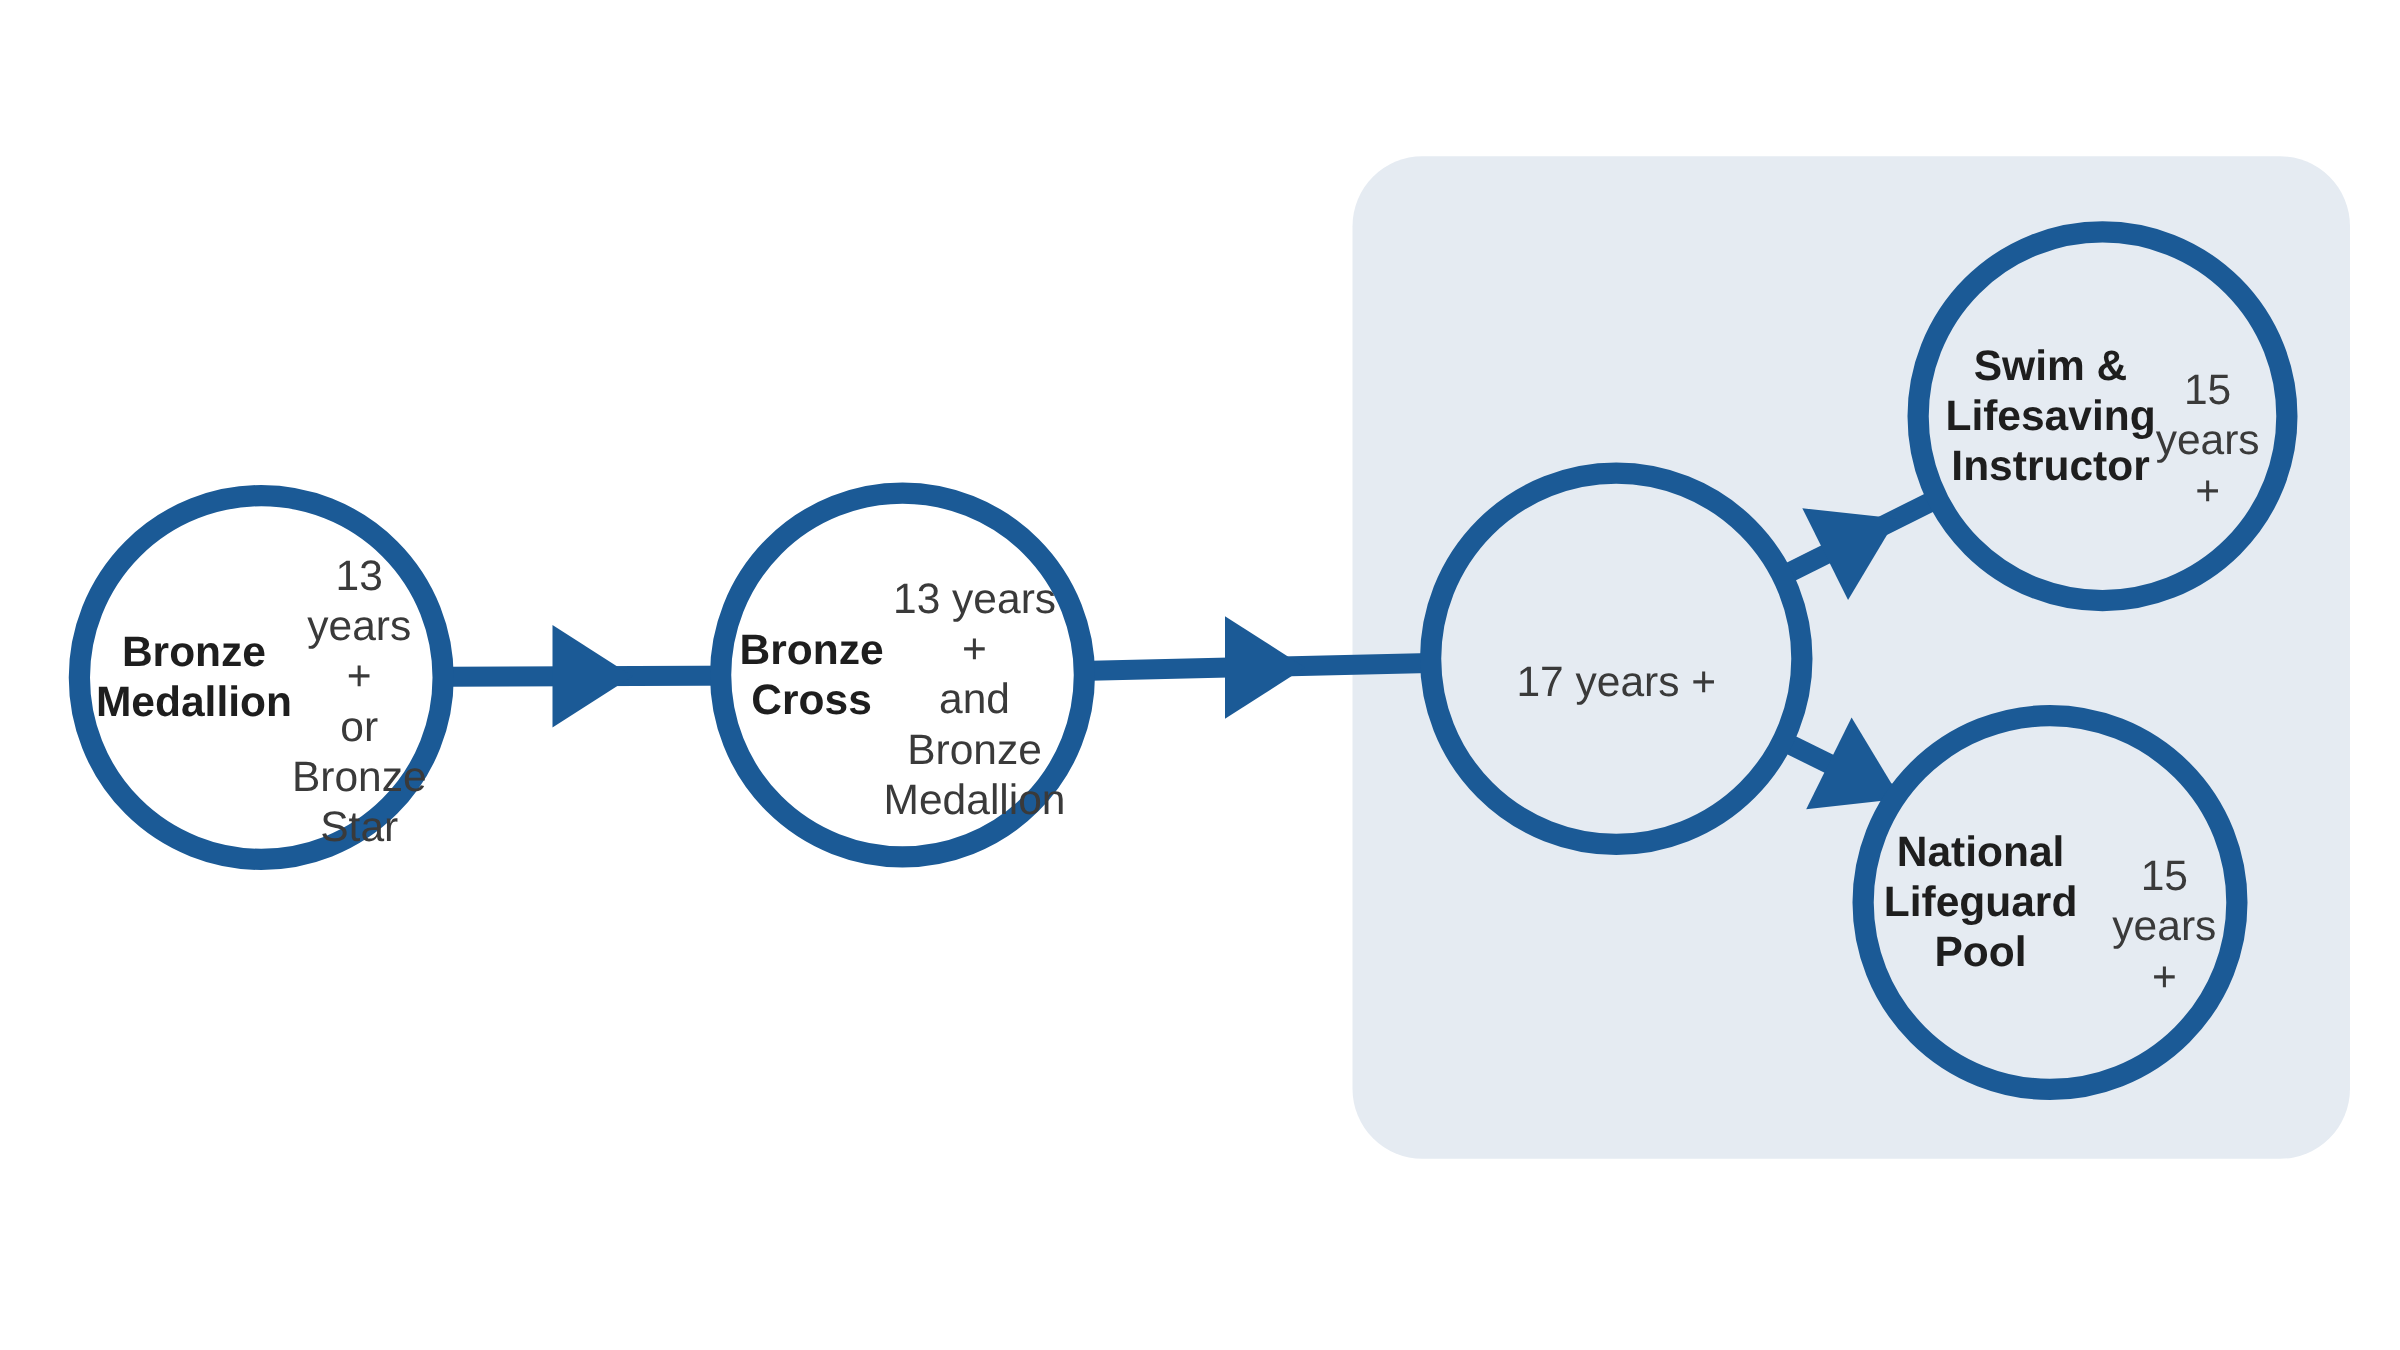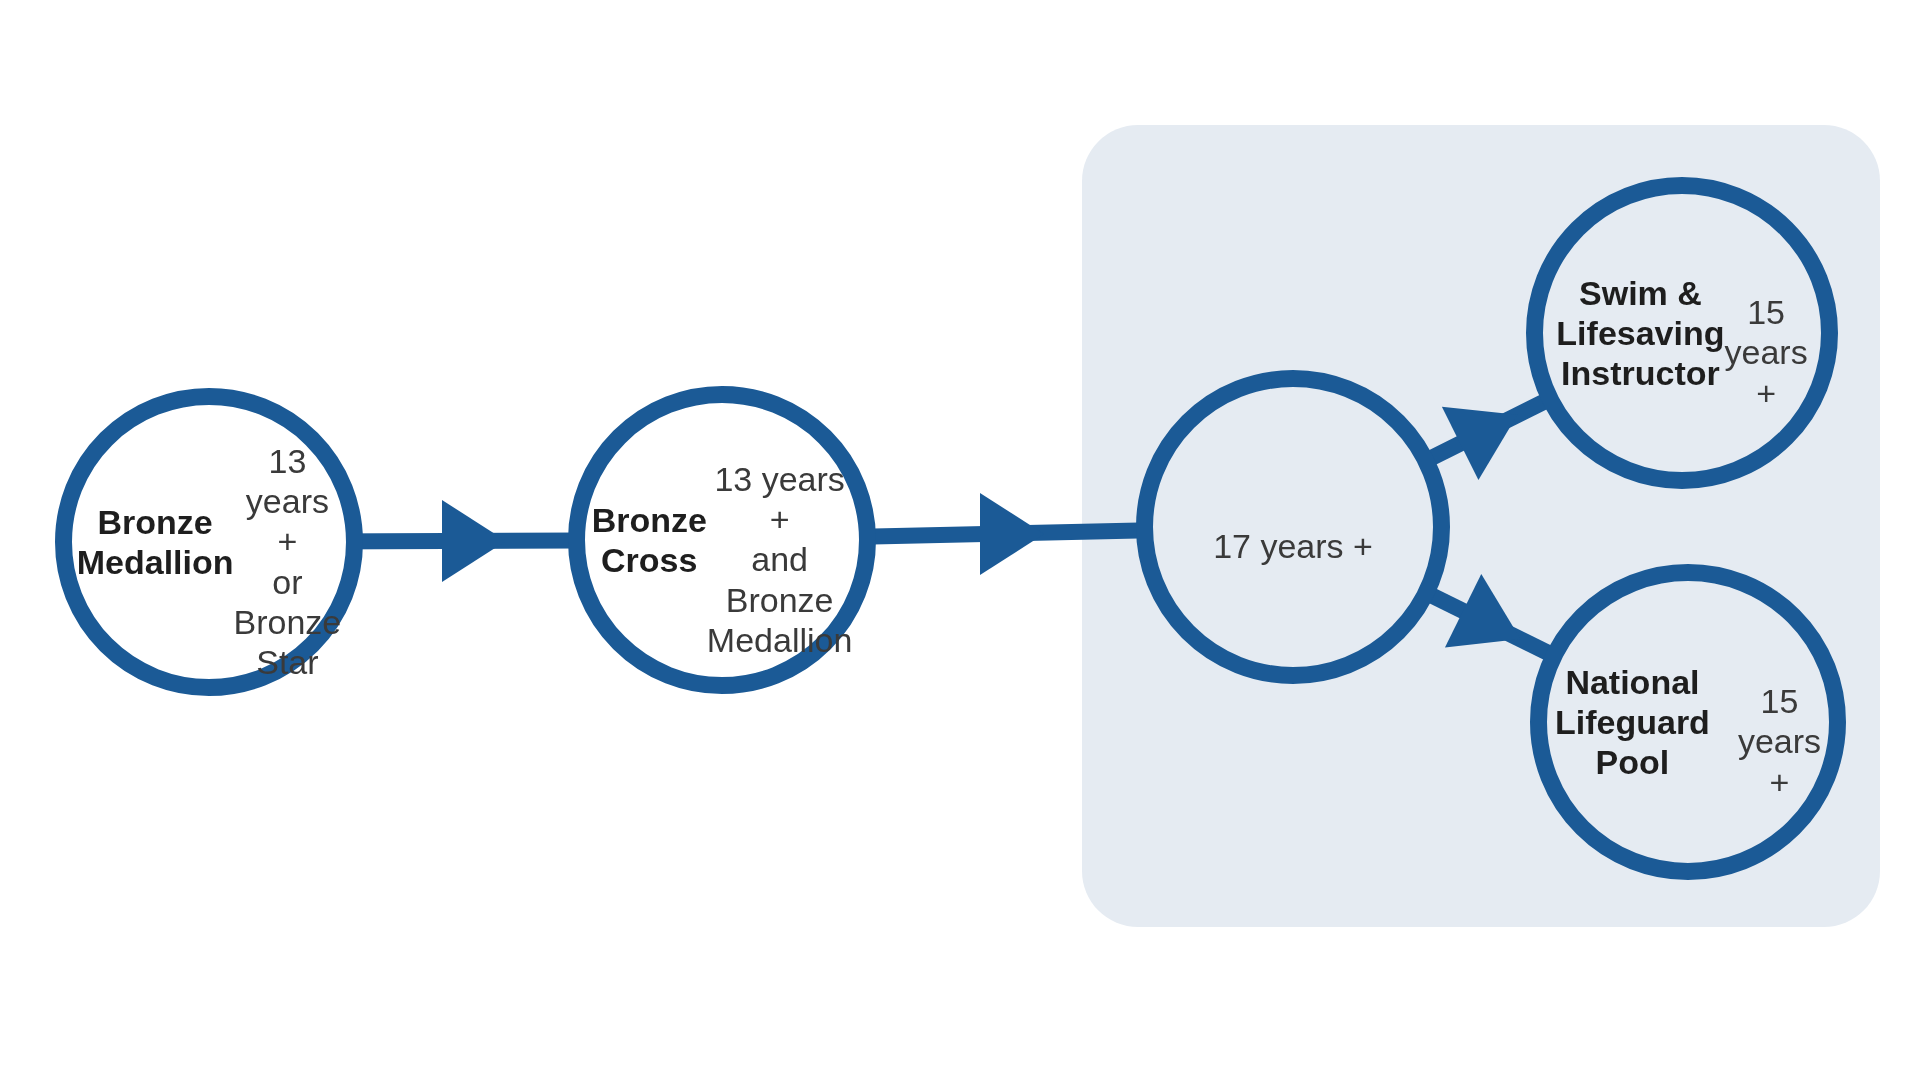--- a/index.html
+++ b/index.html
@@ -49,21 +49,21 @@
     color:var(--heading-text);white-space:pre-line;
   }
   .label-prerequisite{left:54px;top:294px;}
   .label-required{left:1144px;top:182px;}
 
   
   .node-bronze-medallion{left:55px;top:388px;width:308px;height:308px;}
   .node-bronze-cross{left:568px;top:386px;width:308px;height:308px;}
   .node-standard-first-aid{left:1136px;top:370px;width:314px;height:314px;}
   .node-swim-instructor{left:1526px;top:177px;width:312px;height:312px;}
-  .node-national-lifeguard{left:1530px;top:564px;width:316px;height:316px;gap:28px;}
+  .node-national-lifeguard{left:1482px;top:564px;width:316px;height:316px;gap:28px;}
 </style>
 </head>
 <body>
 
 <div class="canvas">
 
   <div class="panel"></div>
 
   <svg class="edges" width="1920" height="1080" viewBox="0 0 1920 1080">
 

